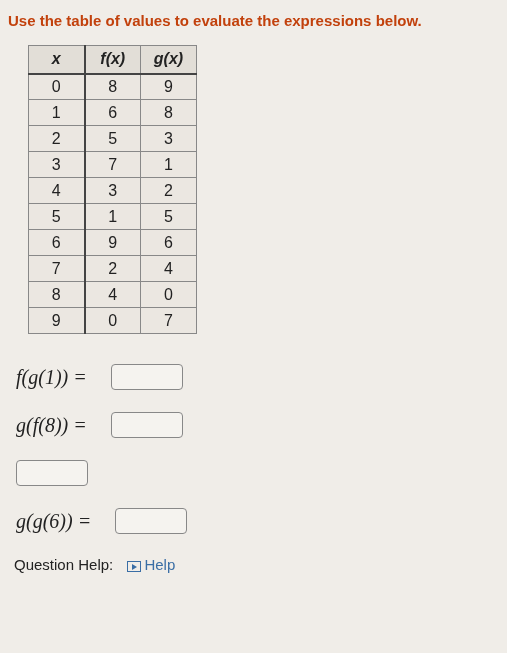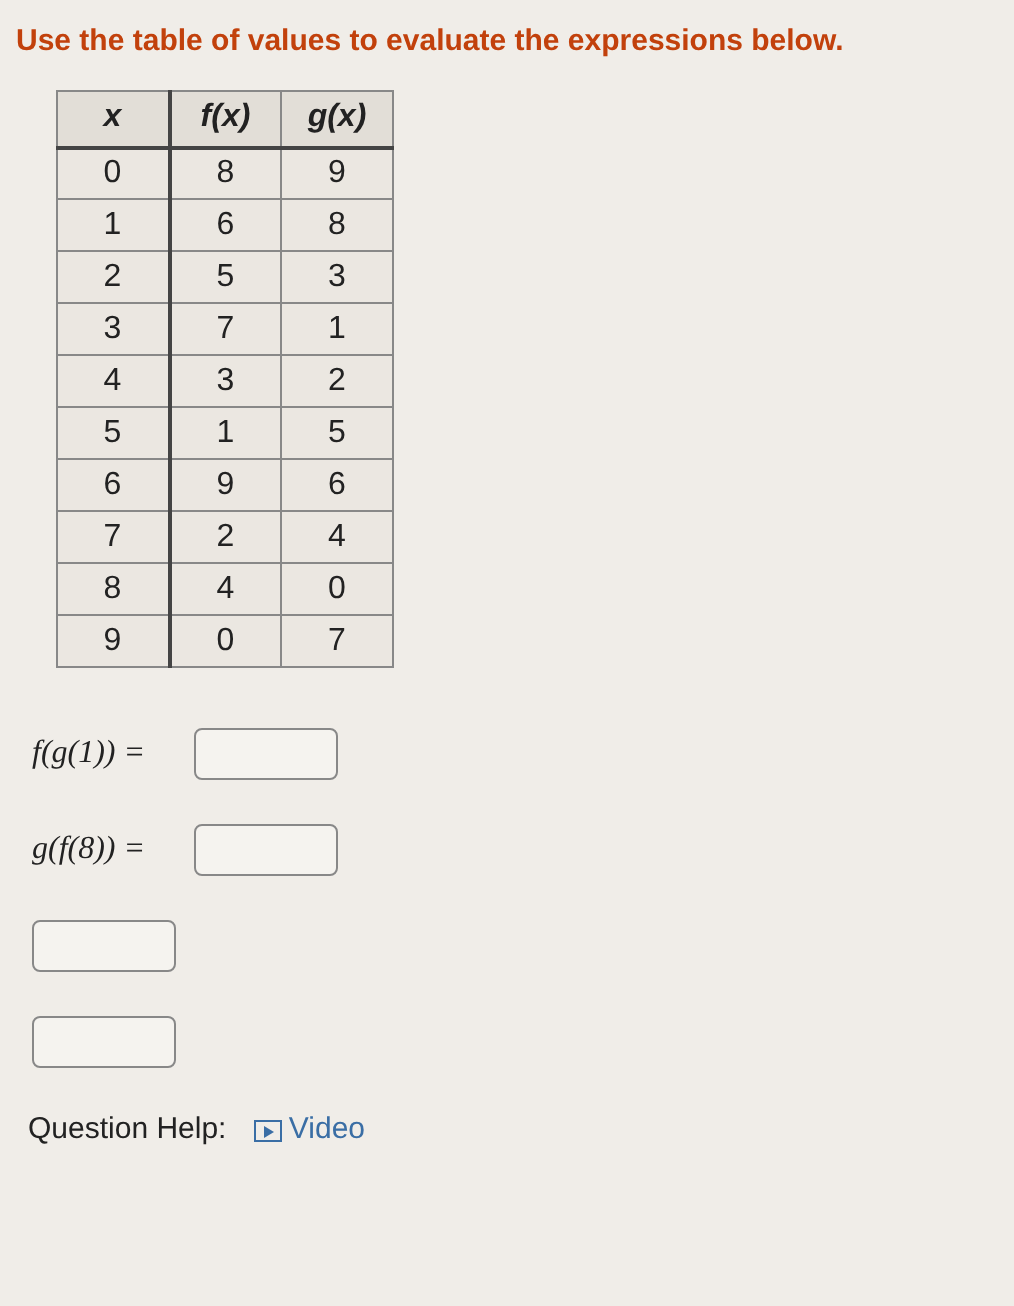--- a/index.html
+++ b/index.html
@@ -46,21 +46,21 @@
     }
     .expression-row {
       display: flex;
       align-items: center;
       margin: 0 0 22px 8px;
       font-size: 18px;
     }
     .expr-label {
       font-style: italic;
       font-family: 'Times New Roman', serif;
-      font-size: 16px;
+      font-size: 20px;
       margin-right: 24px;
       text-align: right;
     }
     .answer-box {
       width: 72px;
       height: 26px;
       border: 1px solid #888;
       border-radius: 4px;
       background: #f5f3ef;
       font-size: 15px;
@@ -172,21 +172,22 @@
 <div class="expression-row">
   <span class="expr-label">g(f(8)) =</span>
   <input type="text" class="answer-box" style="">
 </div>
 
 <div class="expression-row">
   <input type="text" class="answer-box" style="">
 </div>
 
 <div class="expression-row">
+  <span class="expr-label">g(g(6)) =</span>
   <input type="text" class="answer-box" style="">
 </div>
 
 <div class="help-row">
   <span>Question Help:</span>
   <a href="#" class="video-link">
-    <span class="video-icon"></span><span>Video</span>
+    <span class="video-icon"></span><span>Help</span>
   </a>
 </div>
 
 </body></html>

